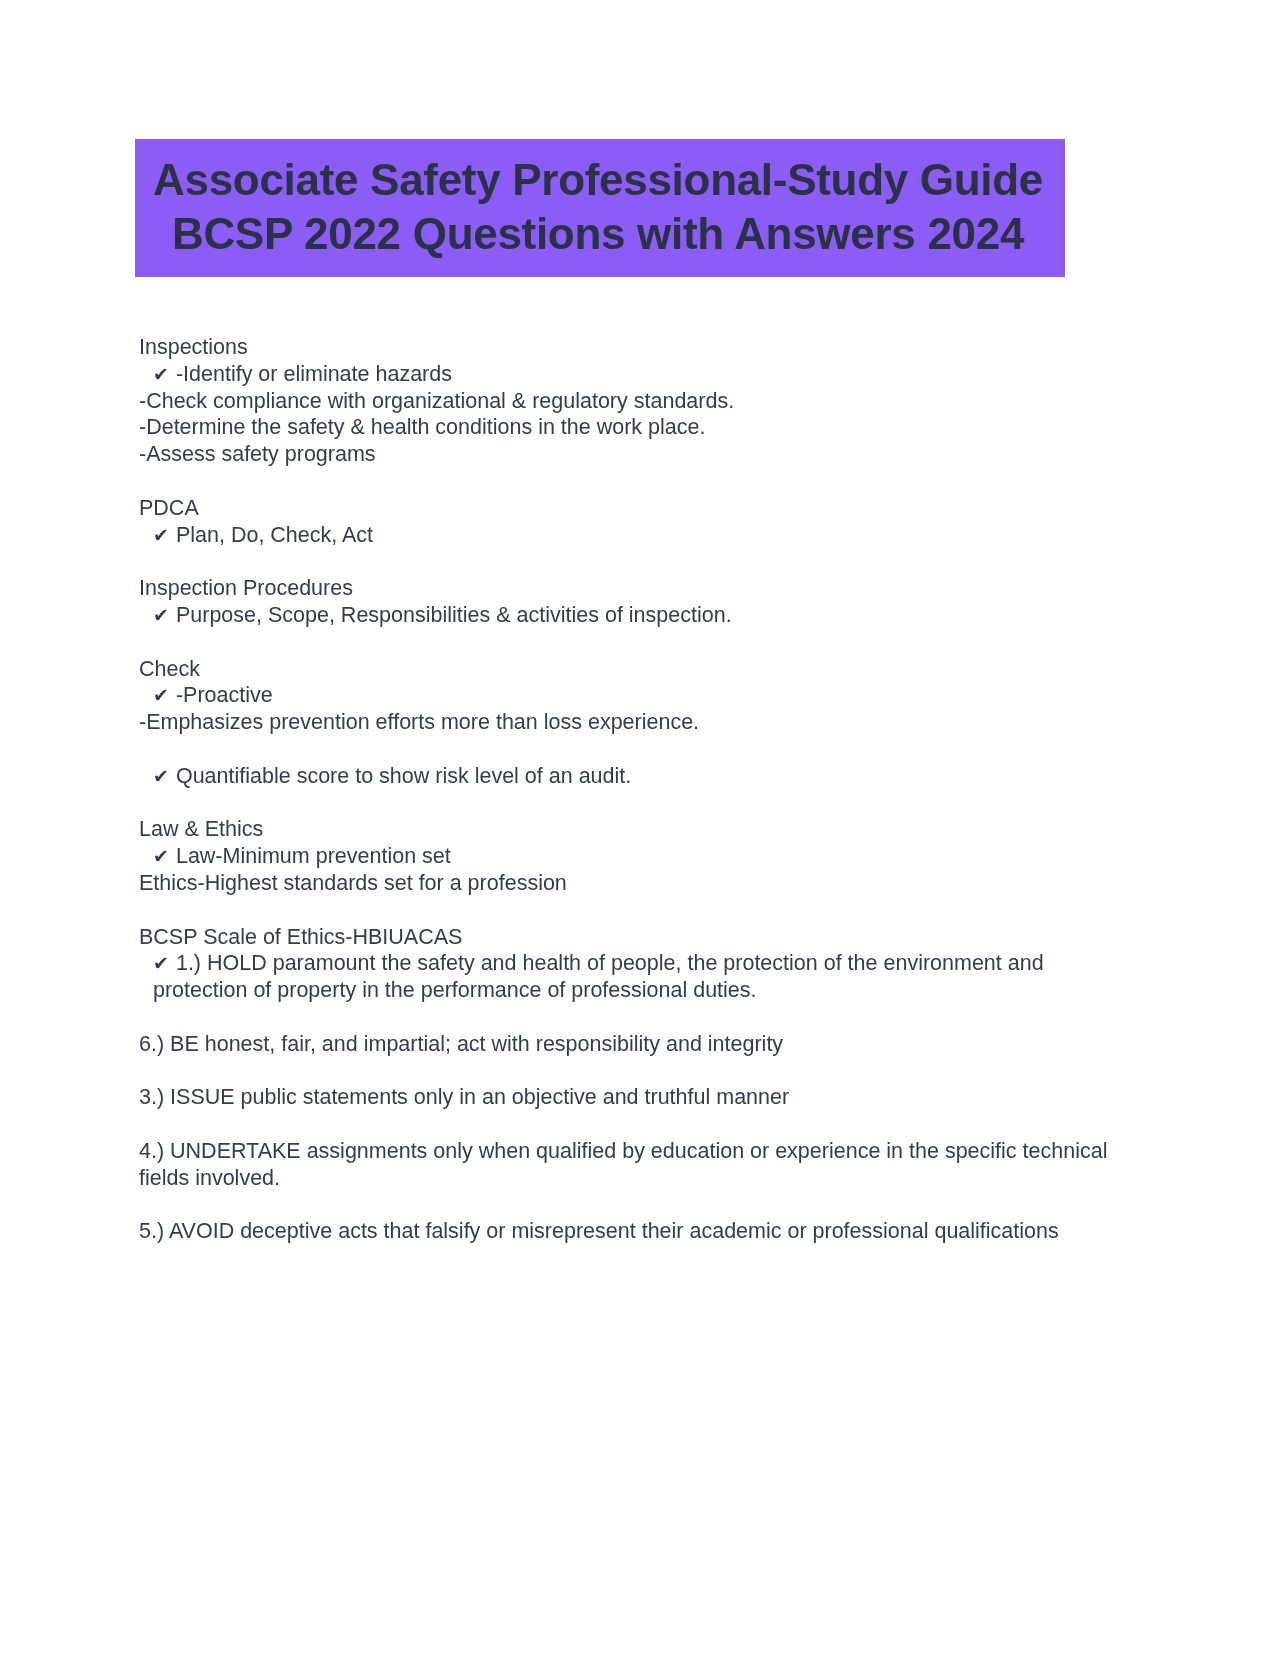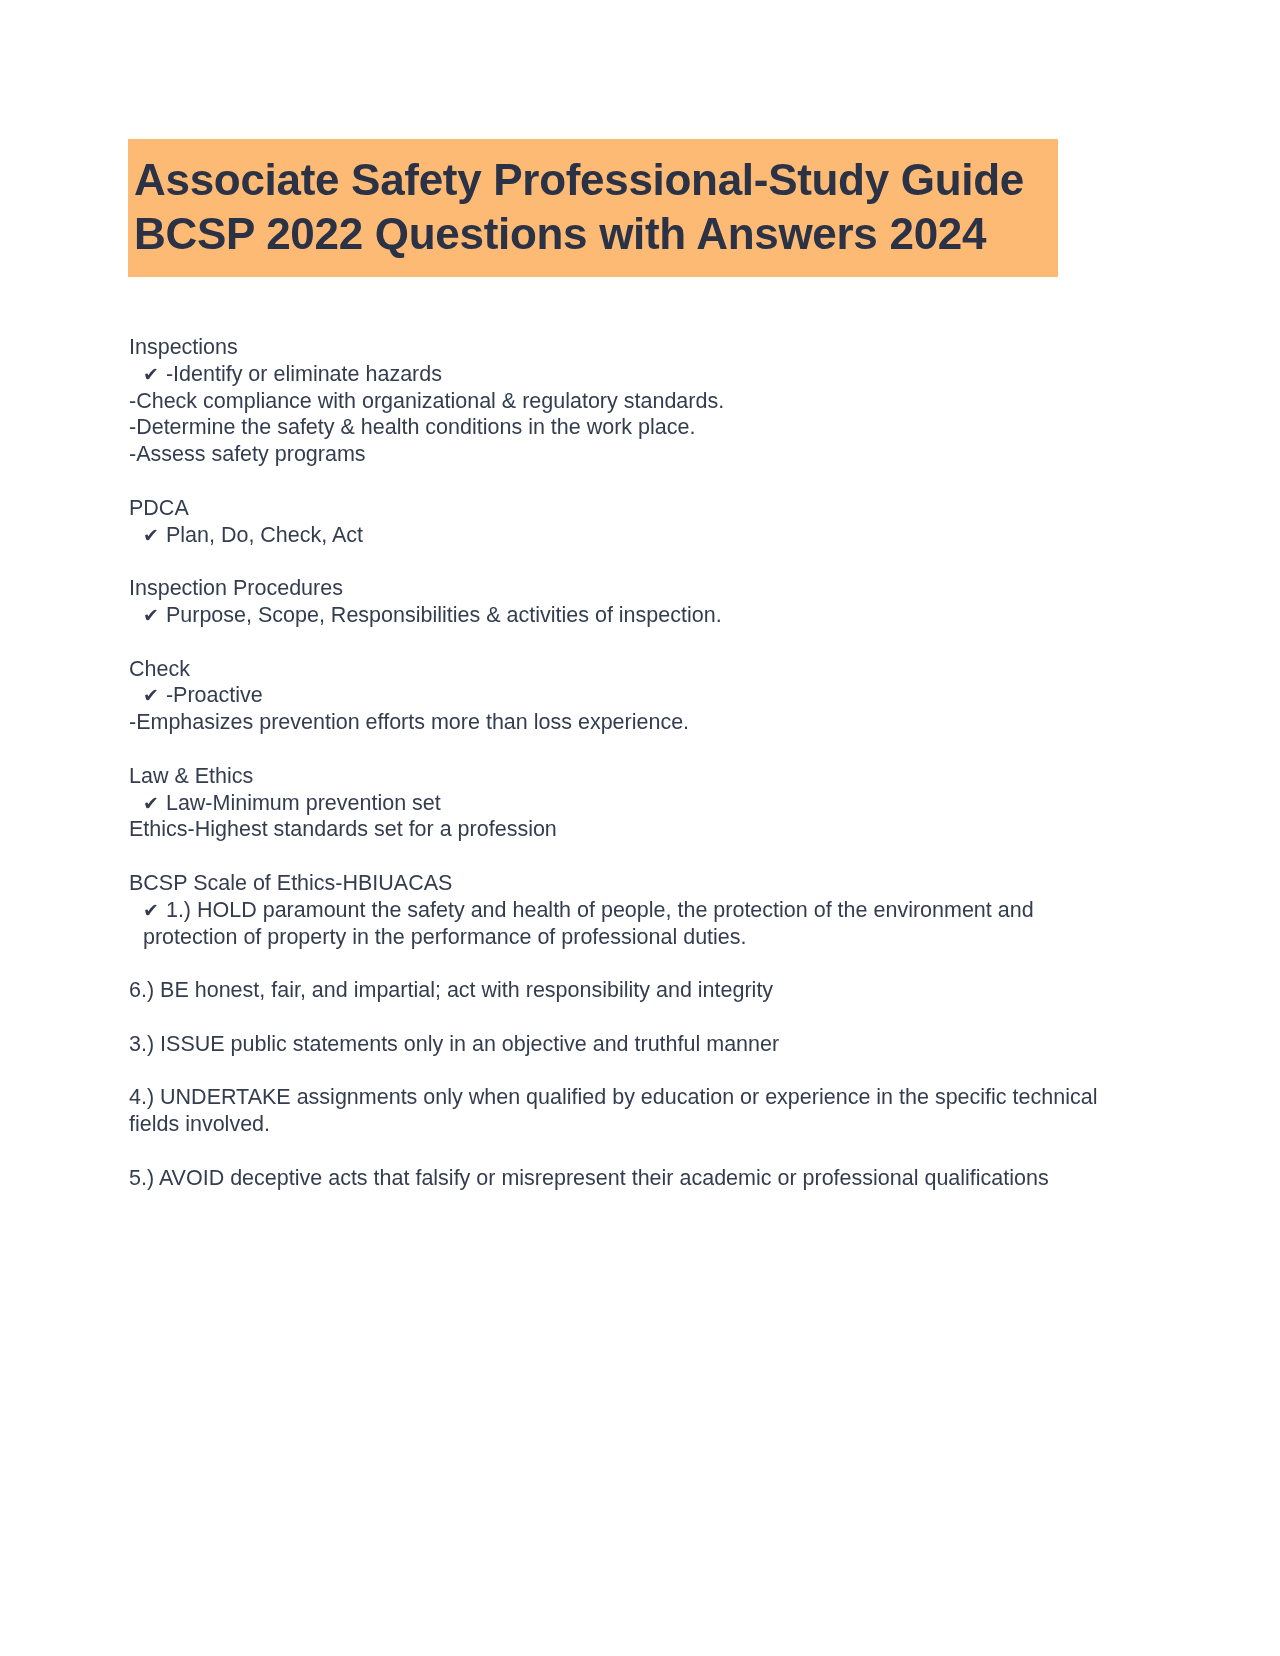--- a/index.html
+++ b/index.html
@@ -17,39 +17,40 @@
     overflow: hidden;
   }
   .page {
     position: relative;
     width: 1280px;
     height: 1656px;
     background: #ffffff;
   }
   .title-banner {
     position: absolute;
-    left: 128px;
+    left: 135px;
     top: 139px;
     width: 930px;
     padding: 14px 10px 16px 6px;
-    background: #fdba74;
+    background: #8b5cf6;
     box-sizing: border-box;
+    text-align: center;
   }
   .doc-title {
     margin: 0;
     font-family: "Liberation Sans", sans-serif;
     font-weight: bold;
     font-size: 44px;
     line-height: 54px;
     letter-spacing: -0.3px;
     color: #2b3245;
   }
   .content {
     position: absolute;
-    left: 129px;
+    left: 139px;
     top: 334px;
     width: 980px;
     font-size: 21.5px;
     line-height: 26.8px;
     color: #343d4f;
   }
   .block {
     margin: 0 0 26.8px 0;
   }
   .block:last-child {
@@ -97,20 +98,21 @@
       <div class="block">
         <div class="line">Inspection Procedures</div>
         <div class="line indent"><span class="check">✔</span><span>Purpose, Scope, Responsibilities &amp; activities of inspection.</span></div>
       </div>
       <div class="block">
         <div class="line">Check</div>
         <div class="line indent"><span class="check">✔</span><span>-Proactive</span></div>
         <div class="line"><span>-Emphasizes prevention efforts more than loss experience.</span></div>
       </div>
       <div class="block">
+        <div class="line indent"><span class="check">✔</span><span>Quantifiable score to show risk level of an audit.</span></div>
       </div>
       <div class="block">
         <div class="line">Law &amp; Ethics</div>
         <div class="line indent"><span class="check">✔</span><span>Law-Minimum prevention set</span></div>
         <div class="line"><span>Ethics-Highest standards set for a profession</span></div>
       </div>
       <div class="block">
         <div class="line">BCSP Scale of Ethics-HBIUACAS</div>
         <div class="line indent"><span class="check">✔</span><span>1.) HOLD paramount the safety and health of people, the protection of the environment and protection of property in the performance of professional duties.</span></div>
       </div>

